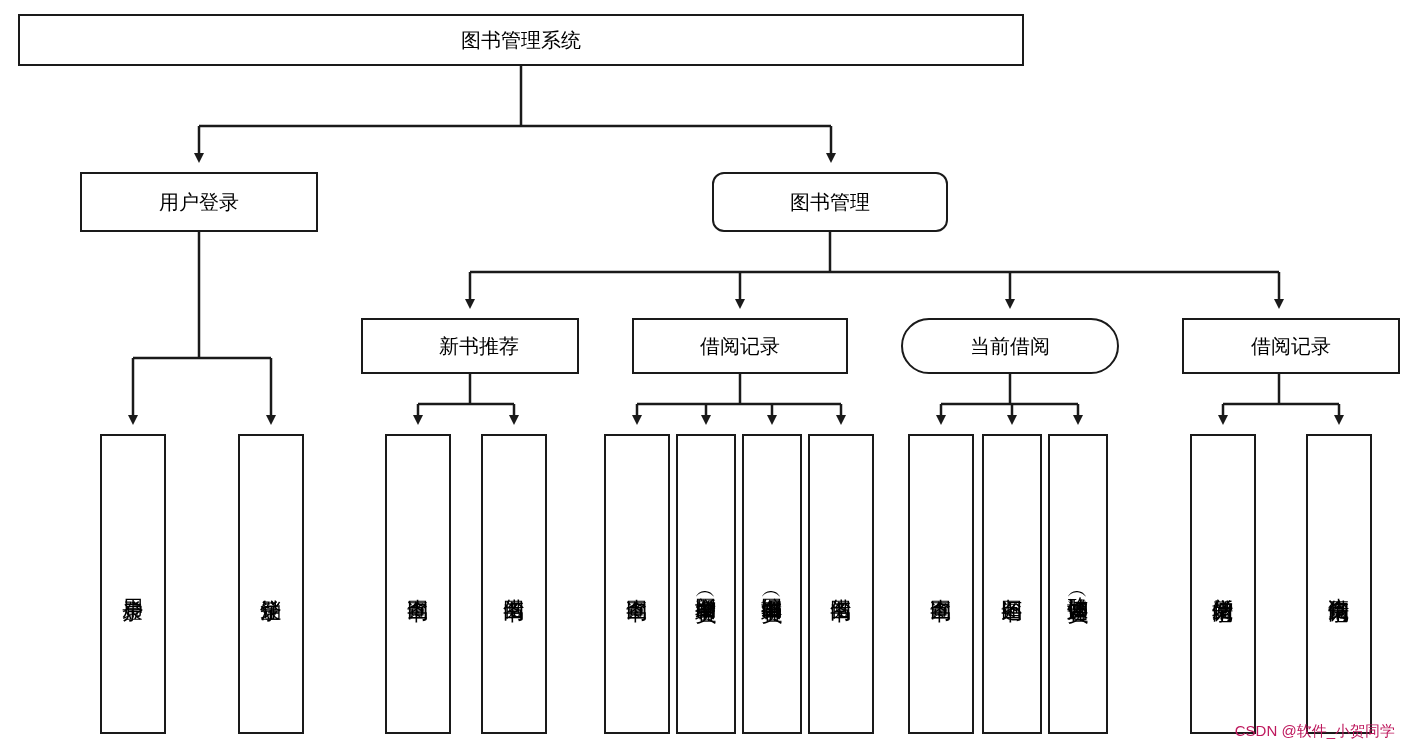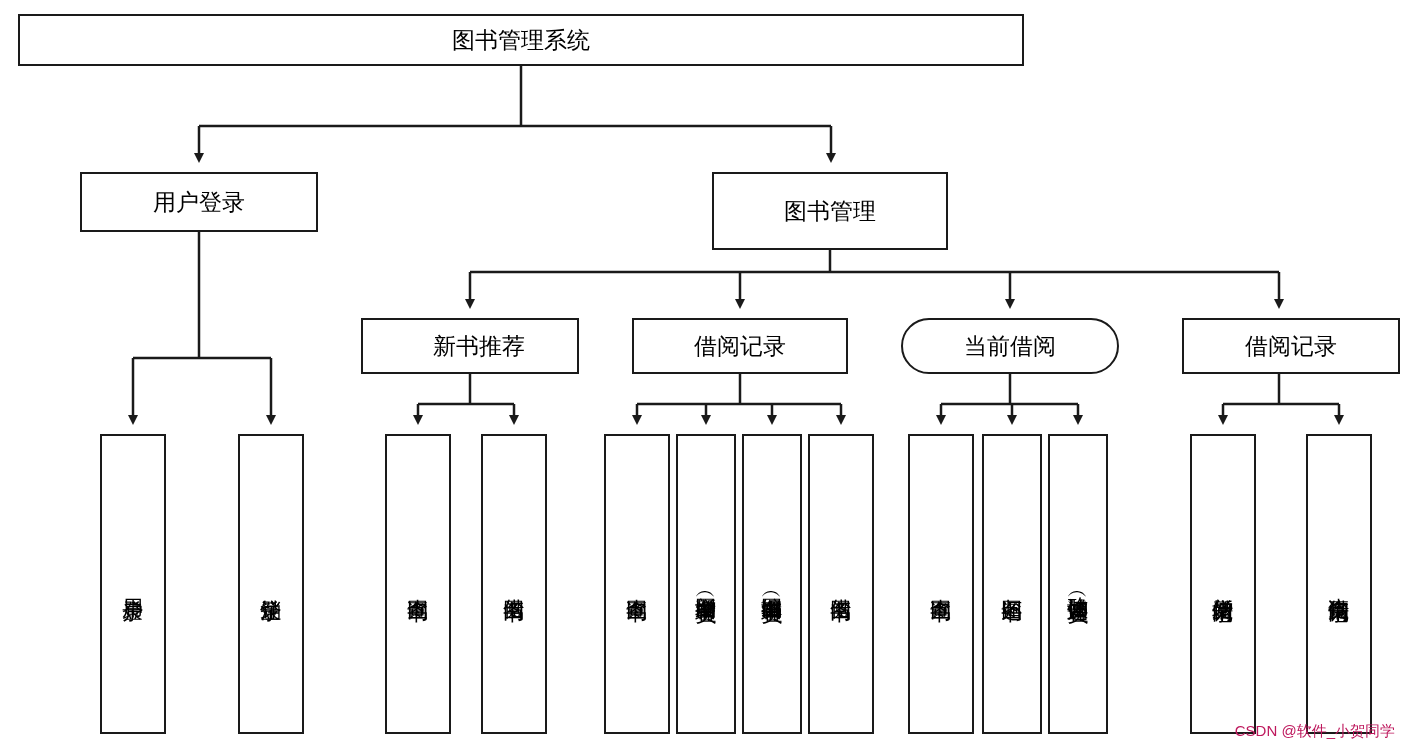--- a/index.html
+++ b/index.html
@@ -20,21 +20,21 @@
   }
   .node {
     position: absolute;
     box-sizing: border-box;
     border: 2px solid #1a1a1a;
     background: #ffffff;
     display: flex;
     align-items: center;
     justify-content: center;
     text-align: center;
-    font-size: 23px;
+    font-size: 20px;
     line-height: 1.25;
     color: #000000;
   }
   .node.vertical {
     writing-mode: vertical-rl;
     text-orientation: upright;
     font-size: 21px;
     line-height: 1.3;
     letter-spacing: 1px;
     padding: 6px 0;
@@ -115,21 +115,21 @@
     </g>
   </svg>
 
   <div class="node" style="left:18px; top:14px; width:1006px; height:52px;">
     <span>图书管理系统</span>
   </div>
 
   <div class="node" style="left:80px; top:172px; width:238px; height:60px;">
     <span>用户登录</span>
   </div>
-  <div class="node" style="left:712px; top:172px; width:236px; height:78px;">
+  <div class="node" style="left:712px; top:172px; width:236px; height:60px;border-radius:12px;">
     <span>图书管理</span>
   </div>
 
   <div class="node" style="left:361px; top:318px; width:218px; height:56px;padding-left:18px;">
     <span>新书推荐</span>
   </div>
   <div class="node" style="left:632px; top:318px; width:216px; height:56px;">
     <span>借阅记录</span>
   </div>
   <div class="node" style="left:901px; top:318px; width:218px; height:56px;border-radius:28px;">

